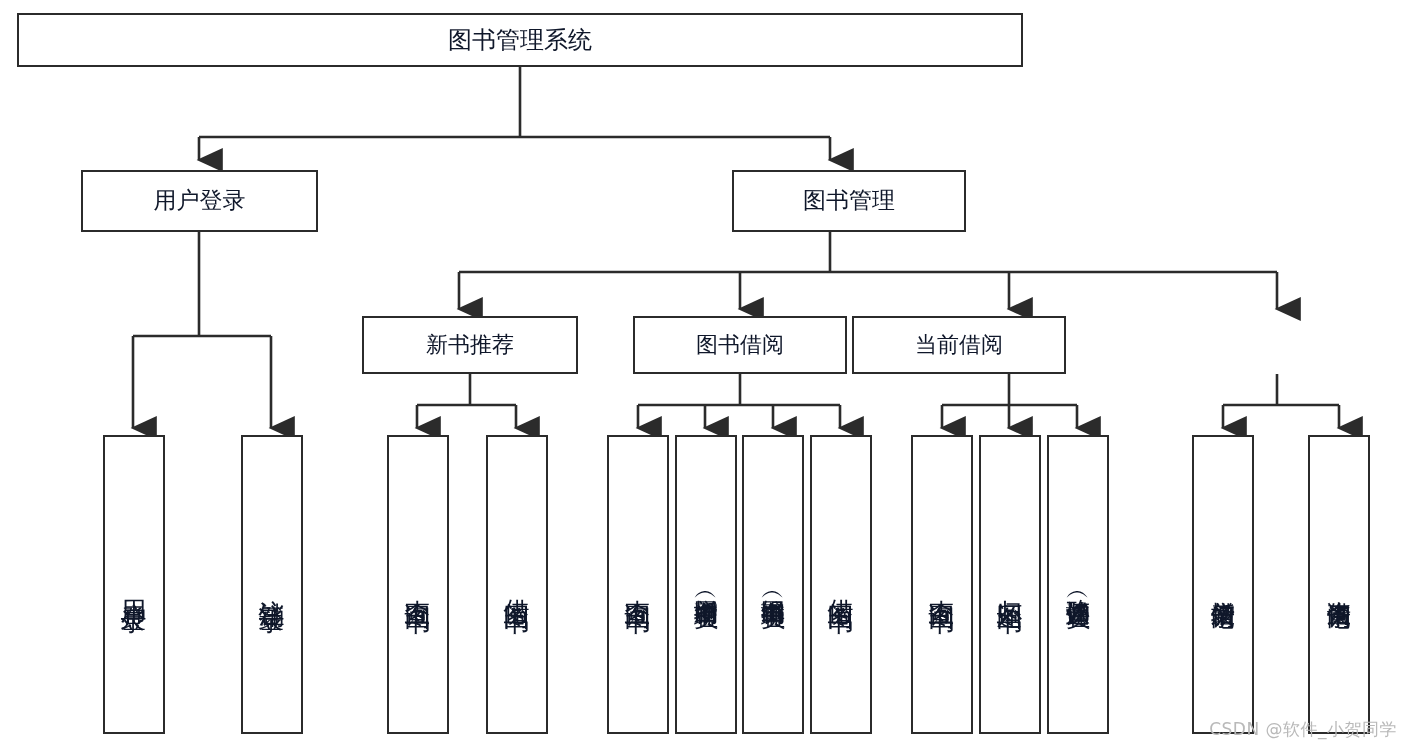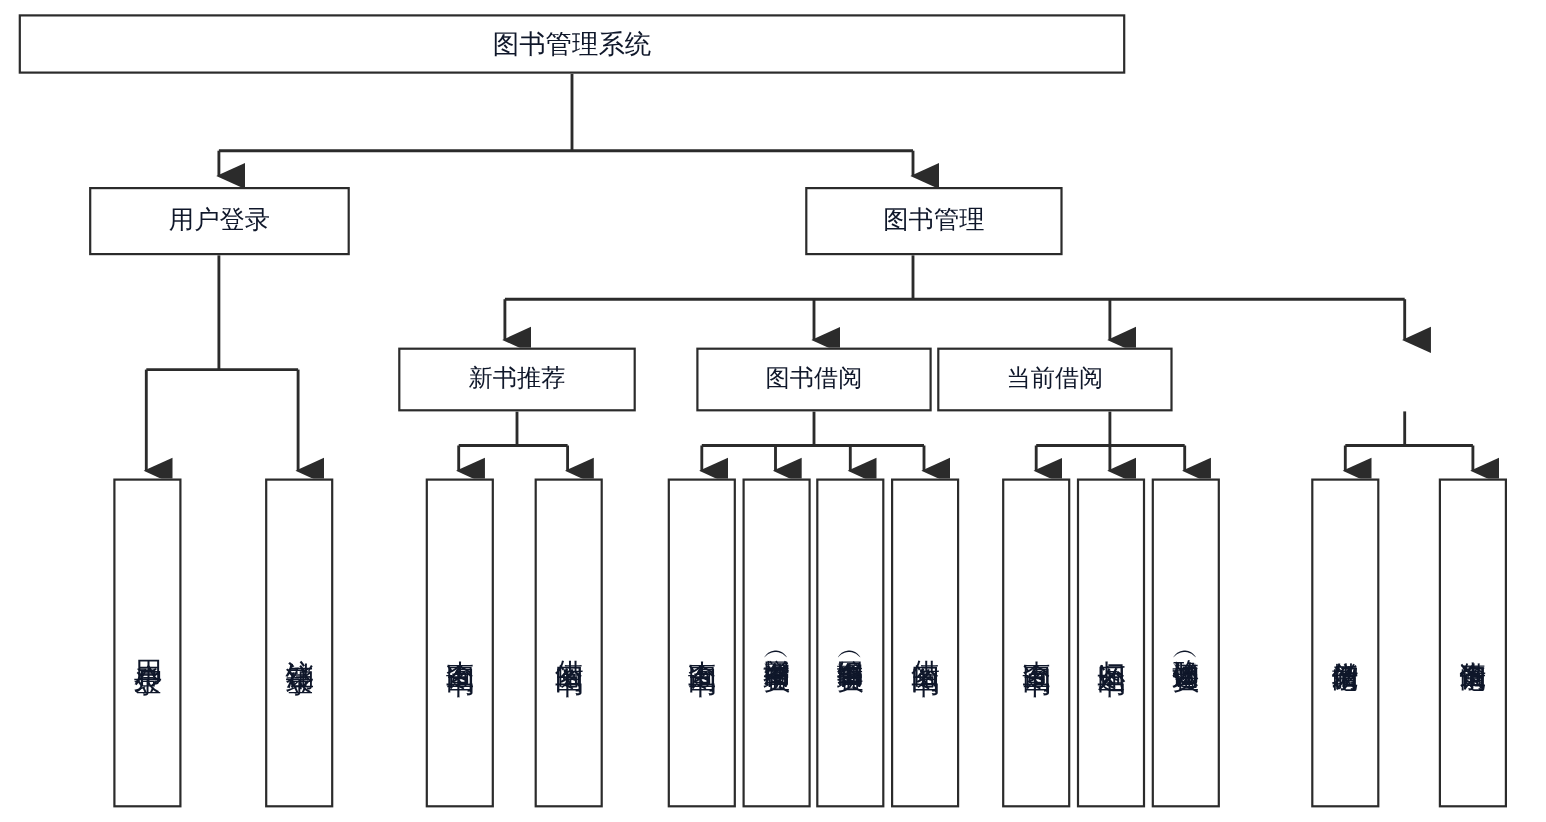--- a/index.html
+++ b/index.html
@@ -187,14 +187,15 @@
     <span class="label">确认归还（管理员）</span>
   </div>
 
   <div class="node node-leaf compact" style="left:1192px; top:435px; width:62px; height:299px;">
     <span class="label">新增借阅记录</span>
   </div>
   <div class="node node-leaf compact" style="left:1308px; top:435px; width:62px; height:299px;">
     <span class="label">查询借阅记录</span>
   </div>
 
+  <div class="watermark">CSDN @软件_小贺同学</div>
 
 </div>
 
 </body></html>

